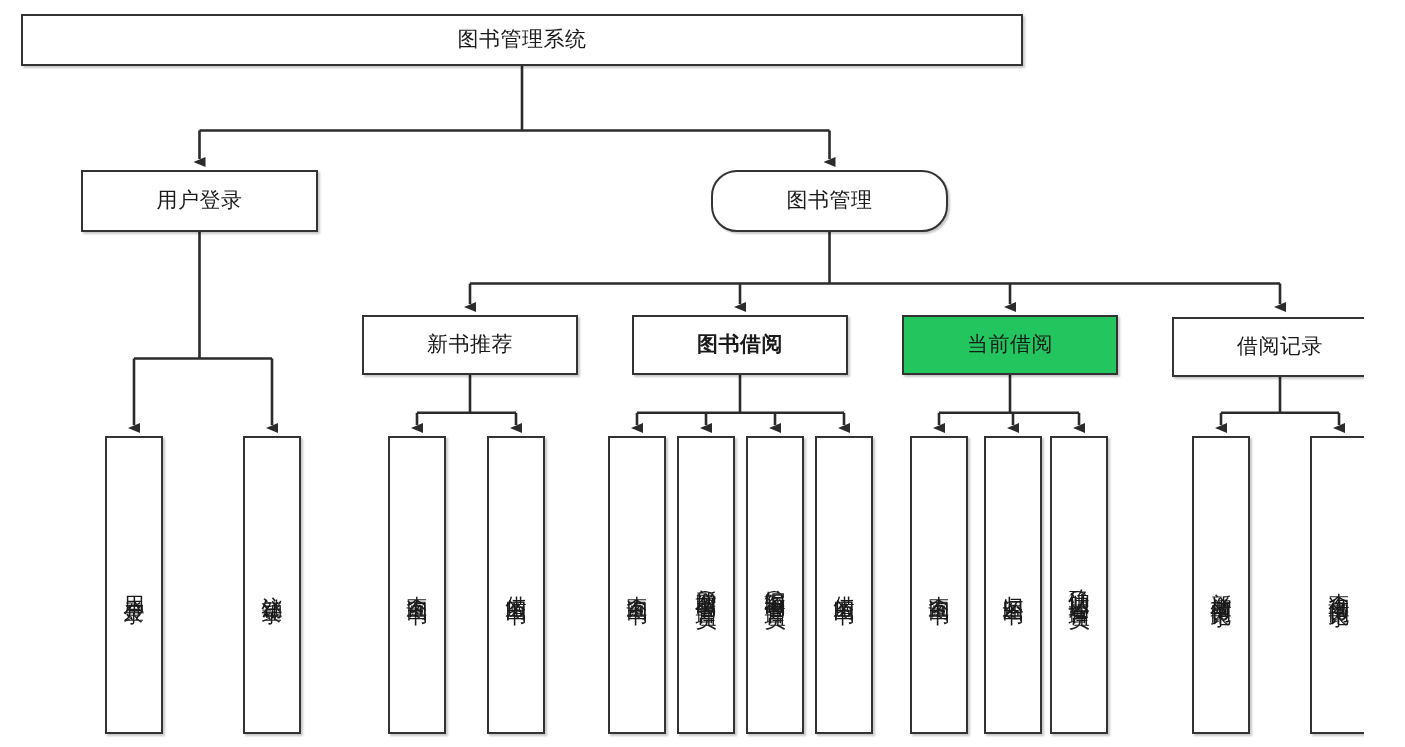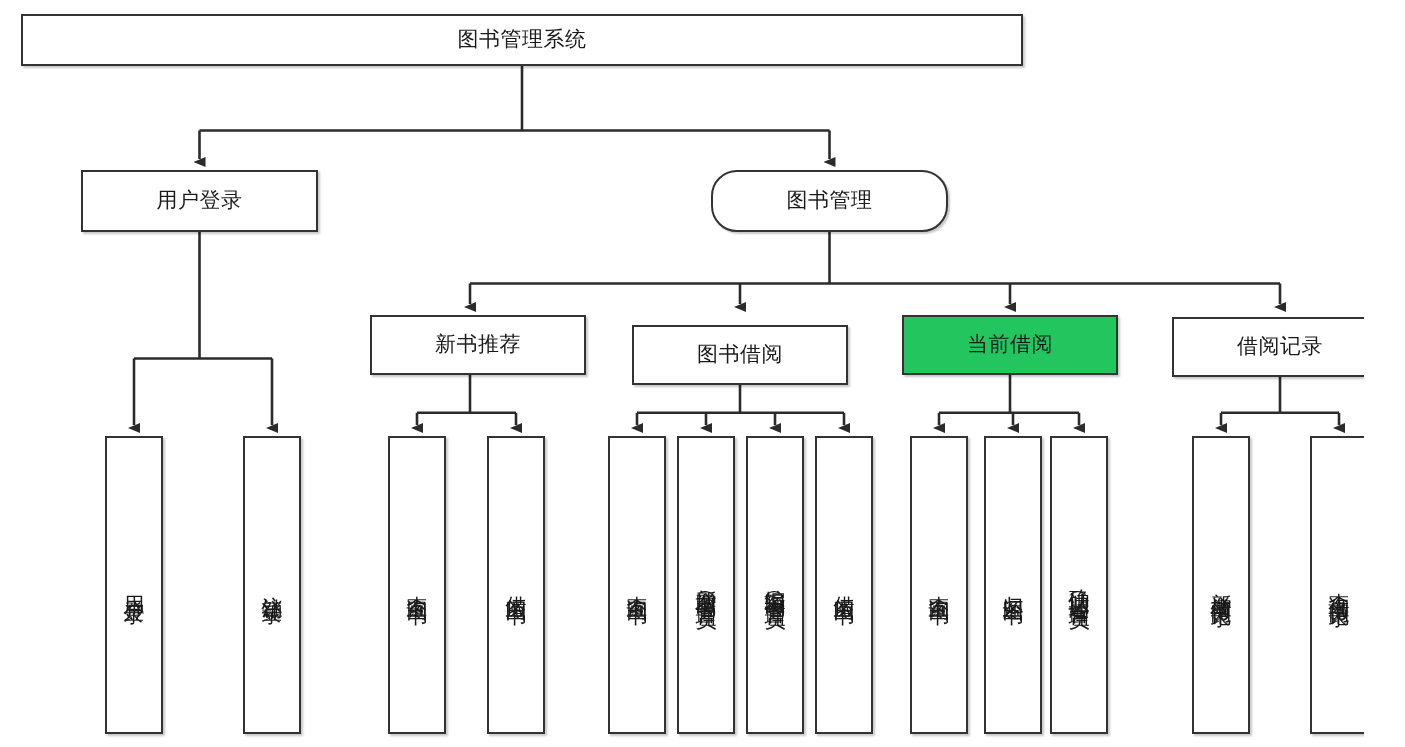--- a/index.html
+++ b/index.html
@@ -111,24 +111,24 @@
   <div id="nodes-layer">
       <div class="node-box" style="left: 21px; top: 14px; width: 1002px; height: 52px; border-color: rgb(51, 51, 51); background: rgb(255, 255, 255);">
         <div class="node-label" style="color: rgb(26, 26, 26);">图书管理系统</div>
       </div>
       <div class="node-box" style="left: 81px; top: 170px; width: 237px; height: 62px; border-color: rgb(51, 51, 51); background: rgb(255, 255, 255);">
         <div class="node-label" style="color: rgb(26, 26, 26);">用户登录</div>
       </div>
       <div class="node-box" style="left: 711px; top: 170px; width: 237px; height: 62px; border-color: rgb(51, 51, 51); background: rgb(255, 255, 255); border-radius: 26px;">
         <div class="node-label" style="color: rgb(26, 26, 26);">图书管理</div>
       </div>
-      <div class="node-box" style="left: 370px; top: 315px; width: 216px; height: 60px; border-color: rgb(51, 51, 51); background: rgb(255, 255, 255);">
+      <div class="node-box" style="left: 362px; top: 315px; width: 216px; height: 60px; border-color: rgb(51, 51, 51); background: rgb(255, 255, 255);">
         <div class="node-label" style="color: rgb(26, 26, 26);">新书推荐</div>
       </div>
-      <div class="node-box" style="left: 632px; top: 325px; width: 216px; height: 60px; border-color: rgb(51, 51, 51); background: rgb(255, 255, 255);">
+      <div class="node-box" style="left: 632px; top: 315px; width: 216px; height: 60px; border-color: rgb(51, 51, 51); background: rgb(255, 255, 255); font-weight: bold;">
         <div class="node-label" style="color: rgb(26, 26, 26);">图书借阅</div>
       </div>
       <div class="node-box" style="left: 902px; top: 315px; width: 216px; height: 60px; border-color: rgb(51, 51, 51); background: #22c55e;">
         <div class="node-label" style="color: rgb(26, 26, 26);">当前借阅</div>
       </div>
       <div class="node-box" style="left: 1172px; top: 317px; width: 216px; height: 60px; border-color: rgb(51, 51, 51); background: rgb(255, 255, 255);">
         <div class="node-label" style="color: rgb(26, 26, 26);">借阅记录</div>
       </div>
       <div class="node-box" style="left: 105px; top: 436px; width: 58px; height: 298px; border-color: rgb(51, 51, 51); background: rgb(255, 255, 255);">
         <div class="node-label vertical" style="color: rgb(26, 26, 26);">用户登录</div>

